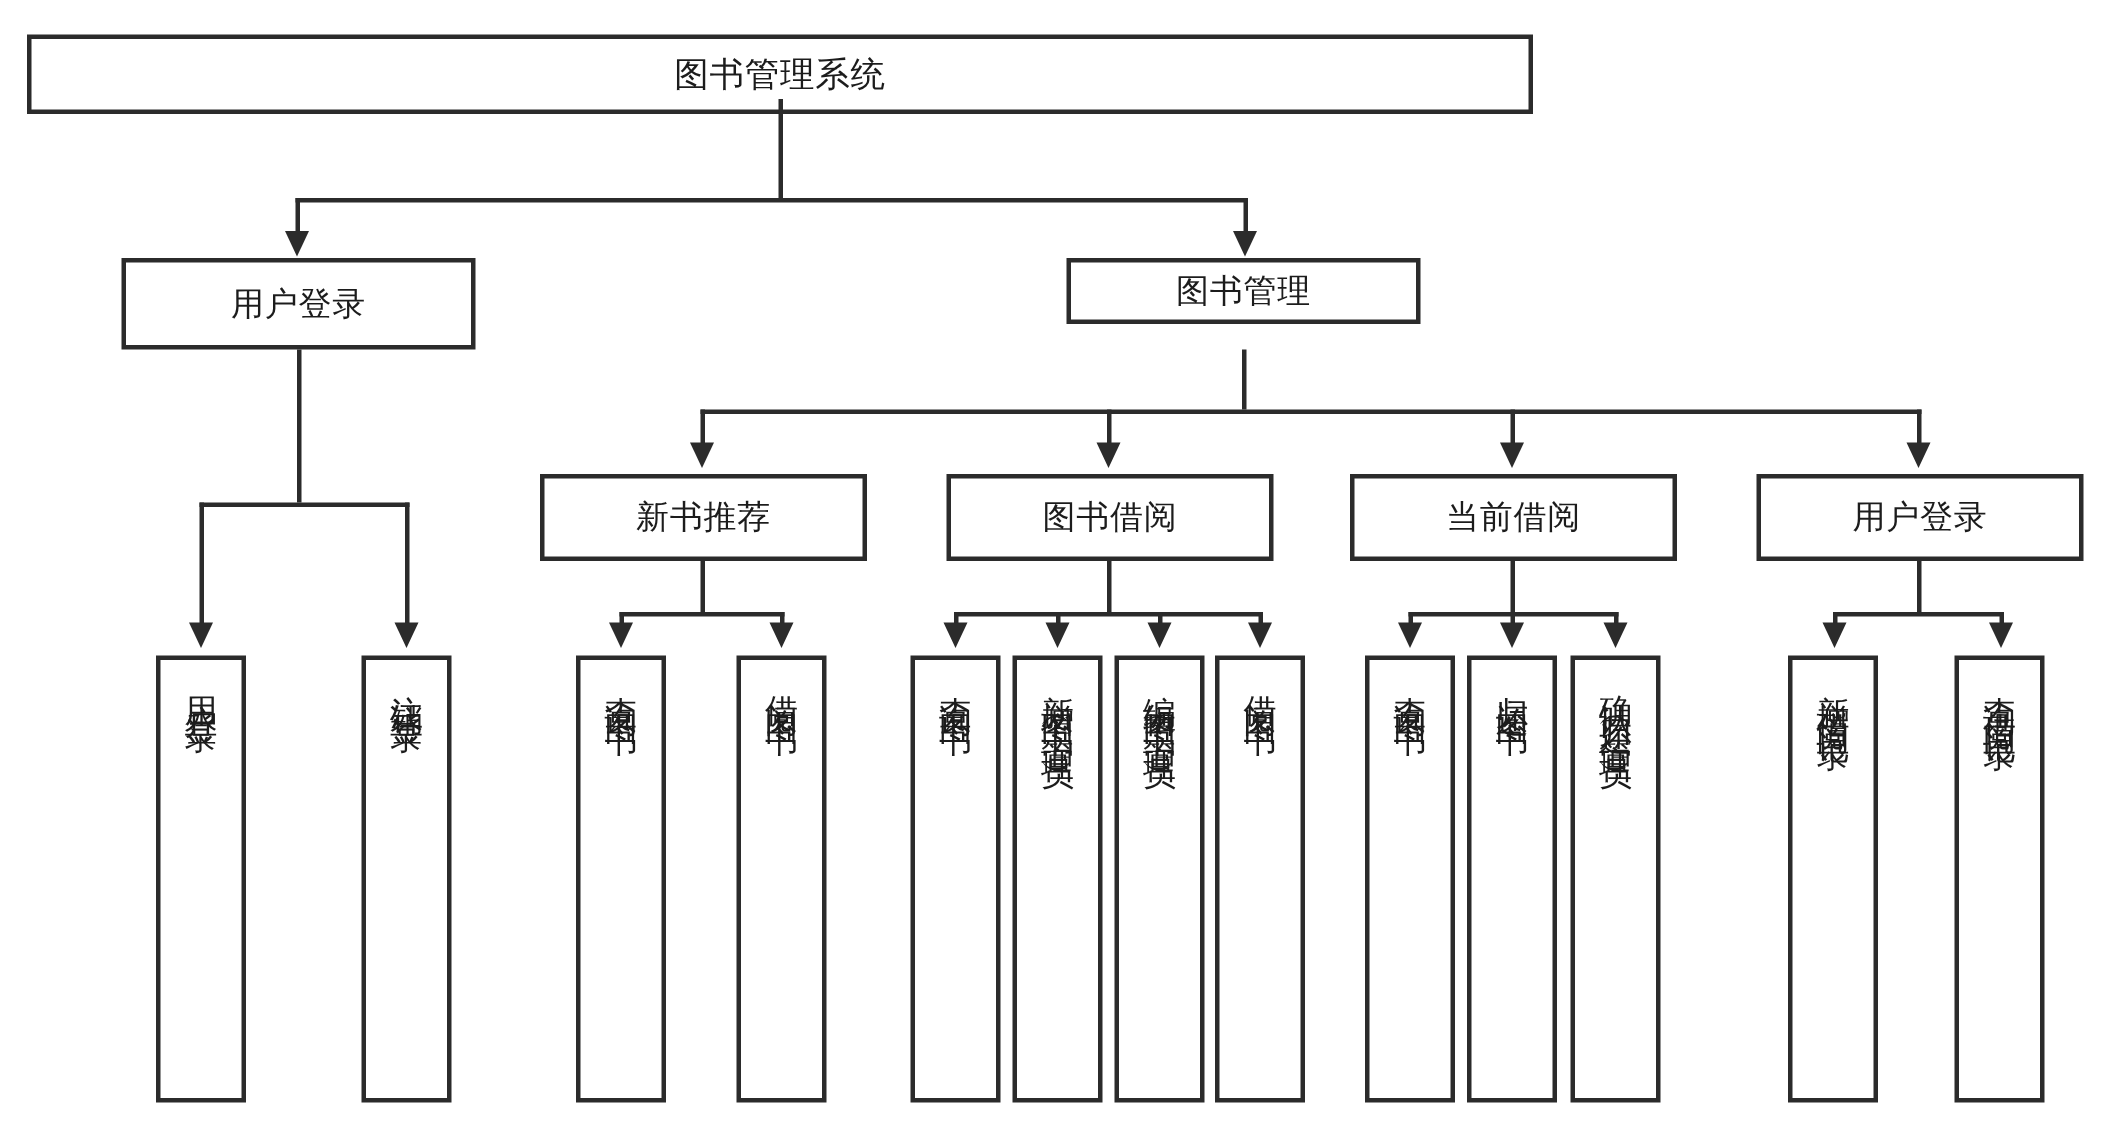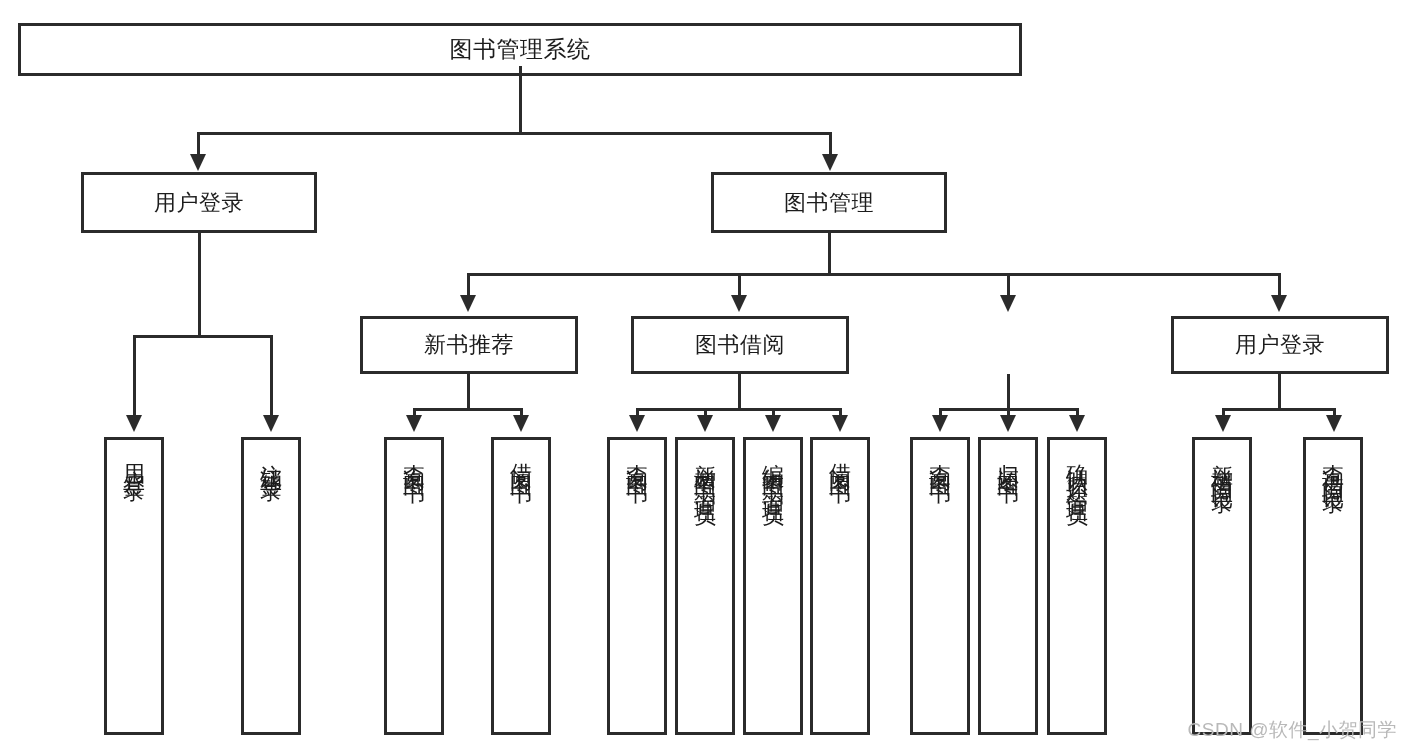--- a/index.html
+++ b/index.html
@@ -91,21 +91,21 @@
   <div class="vline" style="left:519px;top:66px;height:66px;"></div>
   <div class="hline" style="left:197px;top:132px;width:635px;"></div>
   <div class="vline" style="left:197px;top:132px;height:24px;"></div>
   <div class="arrow" style="left:190px;top:154px;"></div>
   <div class="vline" style="left:829px;top:132px;height:24px;"></div>
   <div class="arrow" style="left:822px;top:154px;"></div>
 
   <div class="box lvl2" style="left:81px;top:172px;width:236px;height:61px;">
     <span class="lbl">用户登录</span>
   </div>
-  <div class="box lvl2" style="left:711px;top:172px;width:236px;height:61px;justify-content:center;">
+  <div class="box lvl2" style="left:711px;top:172px;width:236px;height:44px;justify-content:center;">
     <span class="lbl">图书管理</span>
   </div>
 
   <div class="vline" style="left:198px;top:233px;height:102px;"></div>
   <div class="hline" style="left:133px;top:335px;width:140px;"></div>
   <div class="vline" style="left:133px;top:335px;height:82px;"></div>
   <div class="arrow" style="left:126px;top:415px;"></div>
   <div class="vline" style="left:270px;top:335px;height:82px;"></div>
   <div class="arrow" style="left:263px;top:415px;"></div>
 
@@ -119,20 +119,23 @@
   <div class="arrow" style="left:1000px;top:295px;"></div>
   <div class="vline" style="left:1278px;top:273px;height:24px;"></div>
   <div class="arrow" style="left:1271px;top:295px;"></div>
 
   <div class="box lvl3" style="left:631px;top:316px;width:218px;height:58px;">
     <span class="lbl">图书借阅</span>
   </div>
   <div class="box lvl3" style="left:360px;top:316px;width:218px;height:58px;">
     <span class="lbl">新书推荐</span>
   </div>
+  <div class="box lvl3" style="left:900px;top:316px;width:218px;height:58px;">
+    <span class="lbl">当前借阅</span>
+  </div>
   <div class="box lvl3" style="left:1171px;top:316px;width:218px;height:58px;">
     <span class="lbl">用户登录</span>
   </div>
 
   <div class="vline" style="left:467px;top:374px;height:34px;"></div>
   <div class="hline" style="left:413px;top:408px;width:110px;"></div>
   <div class="vline" style="left:413px;top:408px;height:9px;"></div>
   <div class="arrow" style="left:406px;top:415px;"></div>
   <div class="vline" style="left:520px;top:408px;height:9px;"></div>
   <div class="arrow" style="left:513px;top:415px;"></div>
@@ -201,15 +204,14 @@
     <span class="lbl">确认归还（管理员）</span>
   </div>
 
   <div class="box leaf" style="left:1192px;top:437px;width:60px;height:298px;">
     <span class="lbl">新增借阅记录</span>
   </div>
   <div class="box leaf" style="left:1303px;top:437px;width:60px;height:298px;">
     <span class="lbl">查询借阅记录</span>
   </div>
 
-  <div id="watermark">CSDN @软件_小贺同学</div>
 
 </div>
 
 </body></html>

